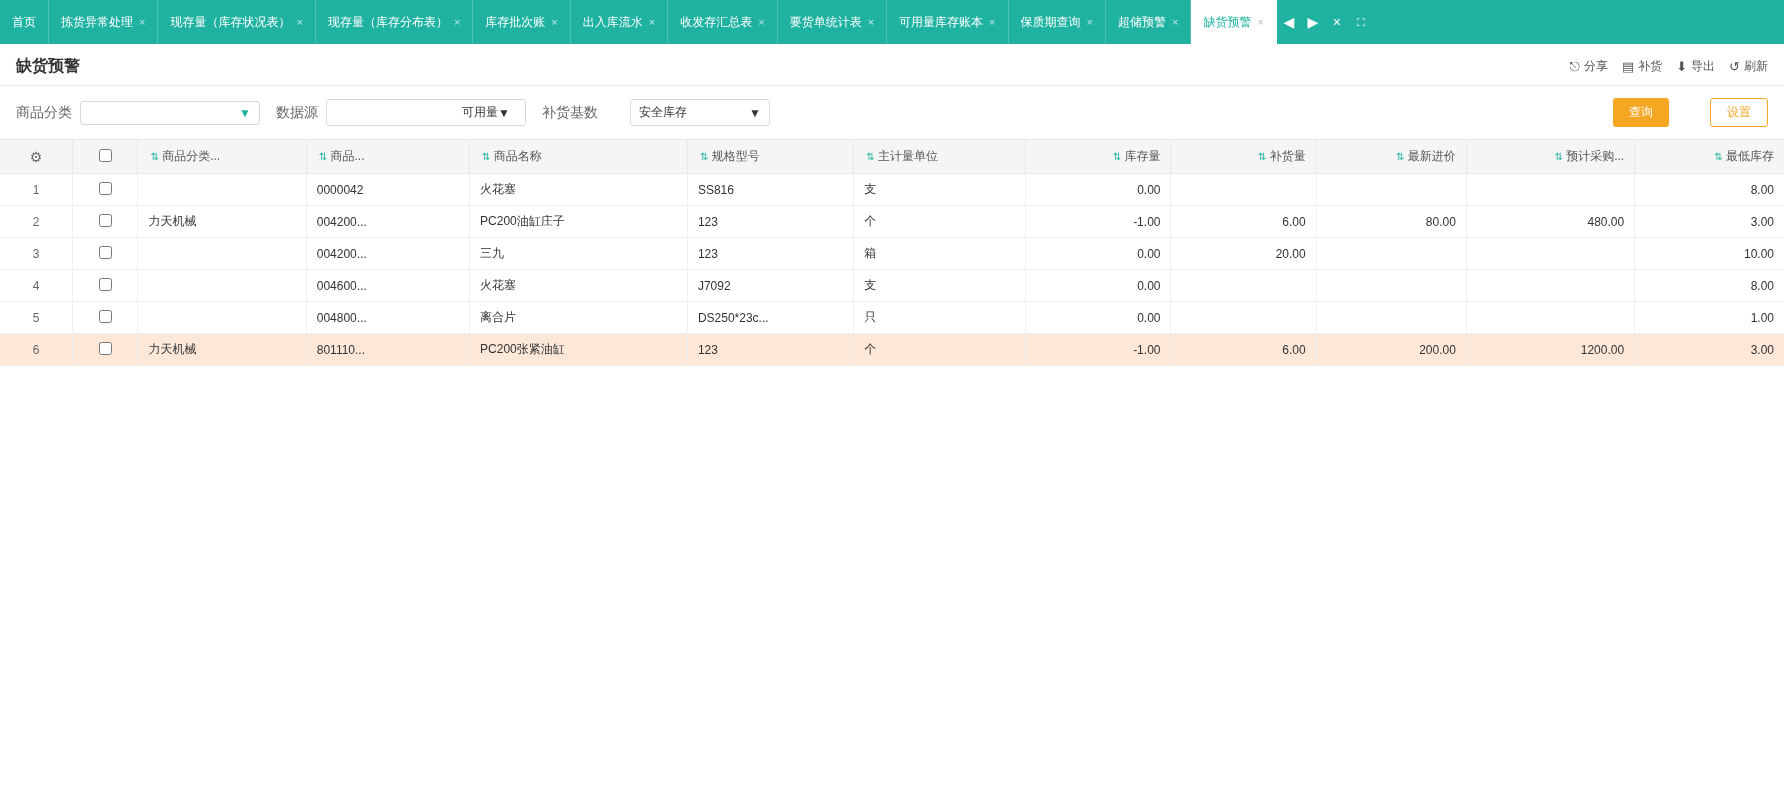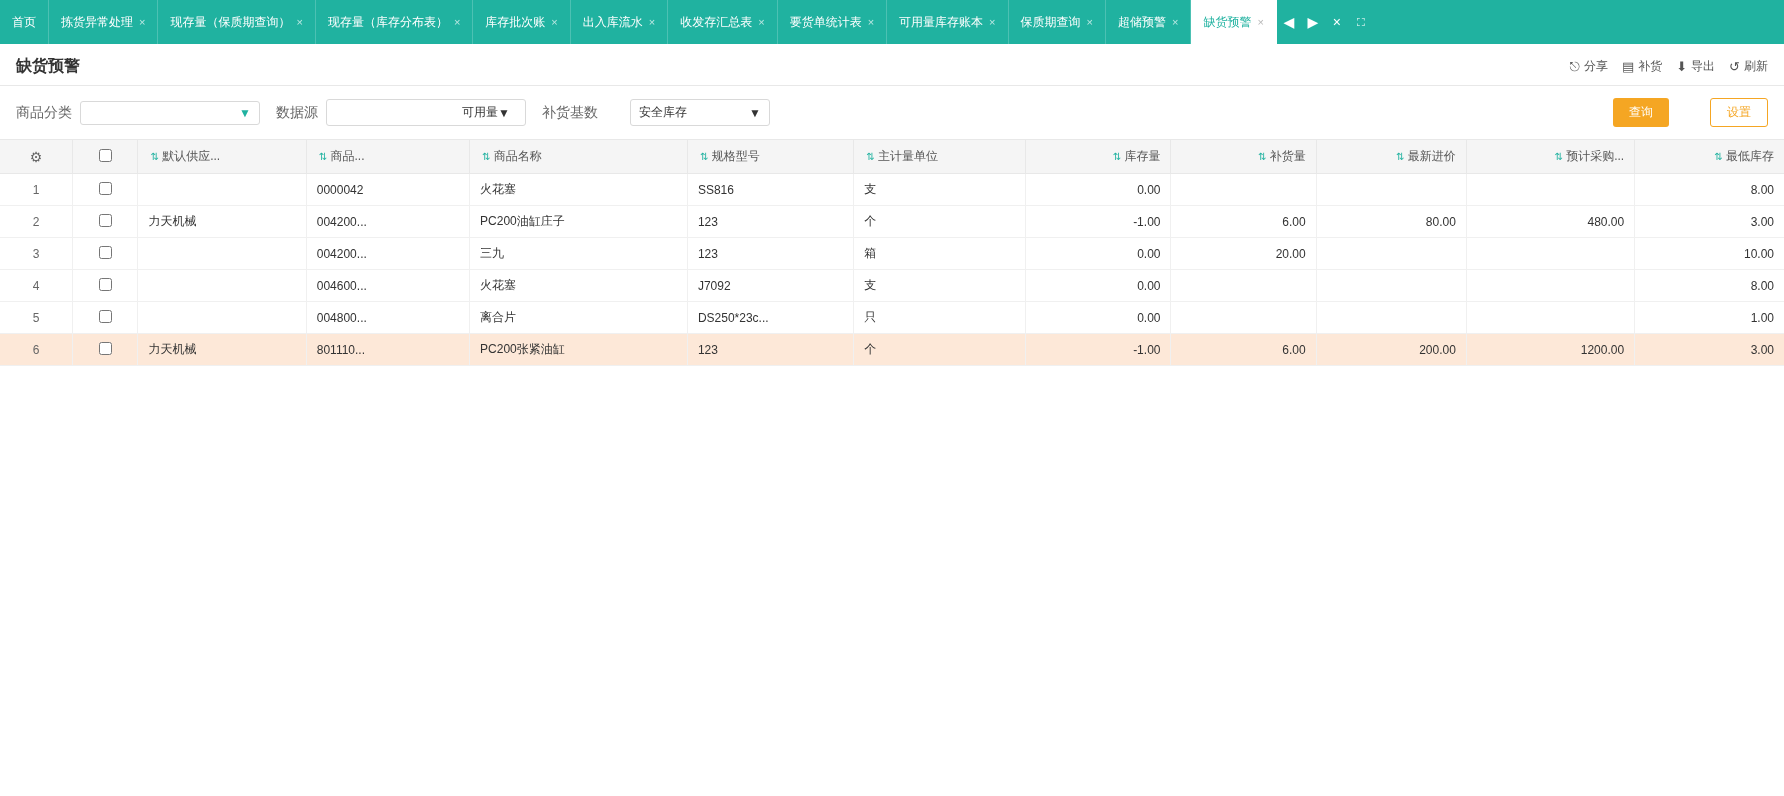--- a/index.html
+++ b/index.html
@@ -231,21 +231,21 @@
 
 <div class="tab-bar">
   <div class="tab-item">
     <span>首页</span>
   </div>
   <div class="tab-item">
     <span>拣货异常处理</span>
     <span class="tab-close">×</span>
   </div>
   <div class="tab-item">
-    <span>现存量（保质期查询）</span>
+    <span>现存量（库存状况表）</span>
     <span class="tab-close">×</span>
   </div>
   <div class="tab-item">
     <span>现存量（库存分布表）</span>
     <span class="tab-close">×</span>
   </div>
   <div class="tab-item">
     <span>库存批次账</span>
     <span class="tab-close">×</span>
   </div>
@@ -344,21 +344,21 @@
       <thead>
         <tr>
           <th class="col-settings">
             <span class="gear-icon">⚙</span>
           </th>
           <th class="col-check">
             <input type="checkbox" style="">
           </th>
           <th class="col-supplier">
             <span class="sort-icon">⇅</span>
-            <span>默认供应...</span>
+            <span>商品分类...</span>
           </th>
           <th class="col-code">
             <span class="sort-icon">⇅</span>
             <span>商品...</span>
           </th>
           <th class="col-name">
             <span class="sort-icon">⇅</span>
             <span>商品名称</span>
           </th>
           <th class="col-spec">

